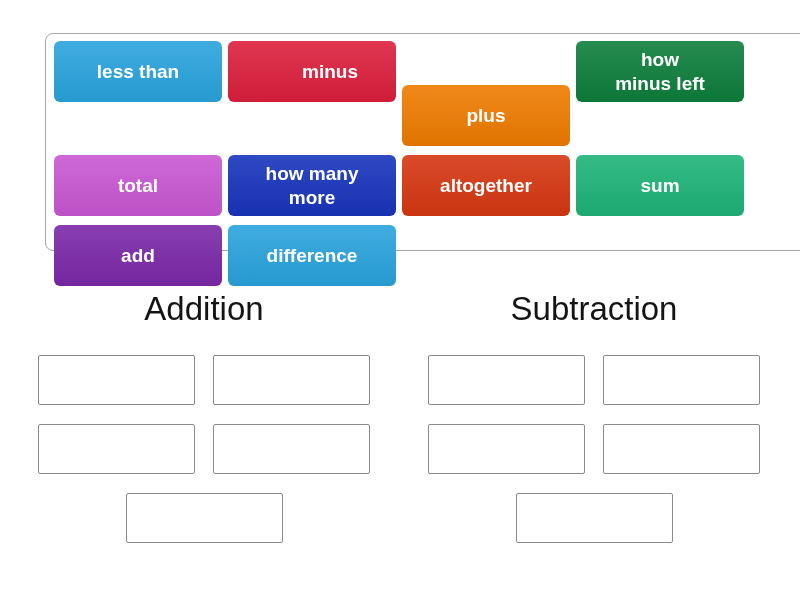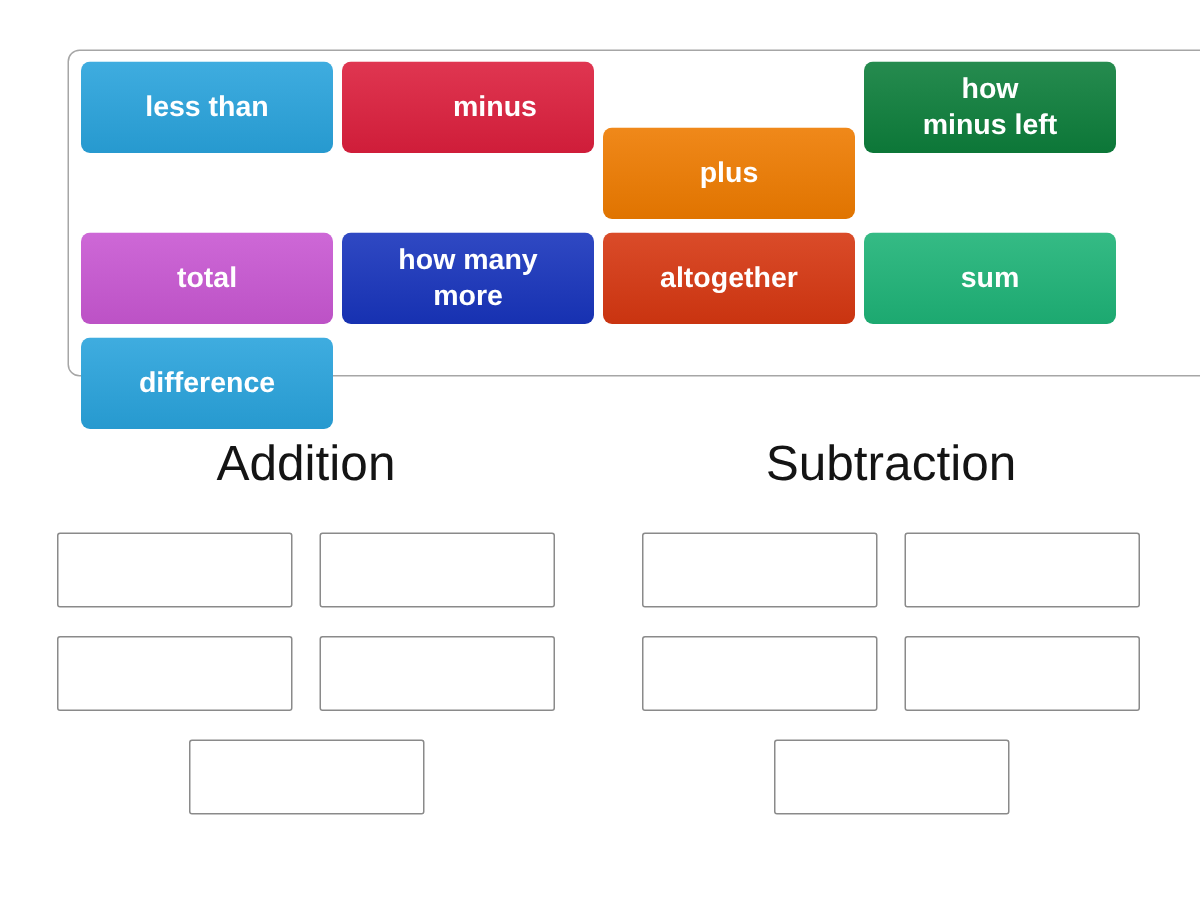--- a/index.html
+++ b/index.html
@@ -95,20 +95,21 @@
     <div class="tile" style="background-color: rgb(41, 163, 220);">less than</div>
     <div class="tile" style="background-color: rgb(220, 31, 61); padding-left: 36px;">minus</div>
     <div class="tile" style="background-color: rgb(238, 123, 0); margin-top: 44px;">plus</div>
     <div class="tile" style="background-color: rgb(13, 126, 59);">how
 minus left</div>
     <div class="tile" style="background-color: rgb(200, 87, 210);">total</div>
     <div class="tile" style="background-color: rgb(24, 52, 188);">how many
 more</div>
     <div class="tile" style="background-color: rgb(214, 55, 17);">altogether</div>
     <div class="tile" style="background-color: rgb(30, 179, 119);">sum</div>
+    <div class="tile" style="background-color: rgb(123, 40, 168);">add</div>
     <div class="tile" style="background-color: rgb(41, 163, 220);">difference</div>
   </div>
 
 <div class="group group-left">
   <h2 class="group-title">Addition</h2>
   <div class="slots">
       <div class="slot"></div>
       <div class="slot"></div>
       <div class="slot"></div>
       <div class="slot"></div>

